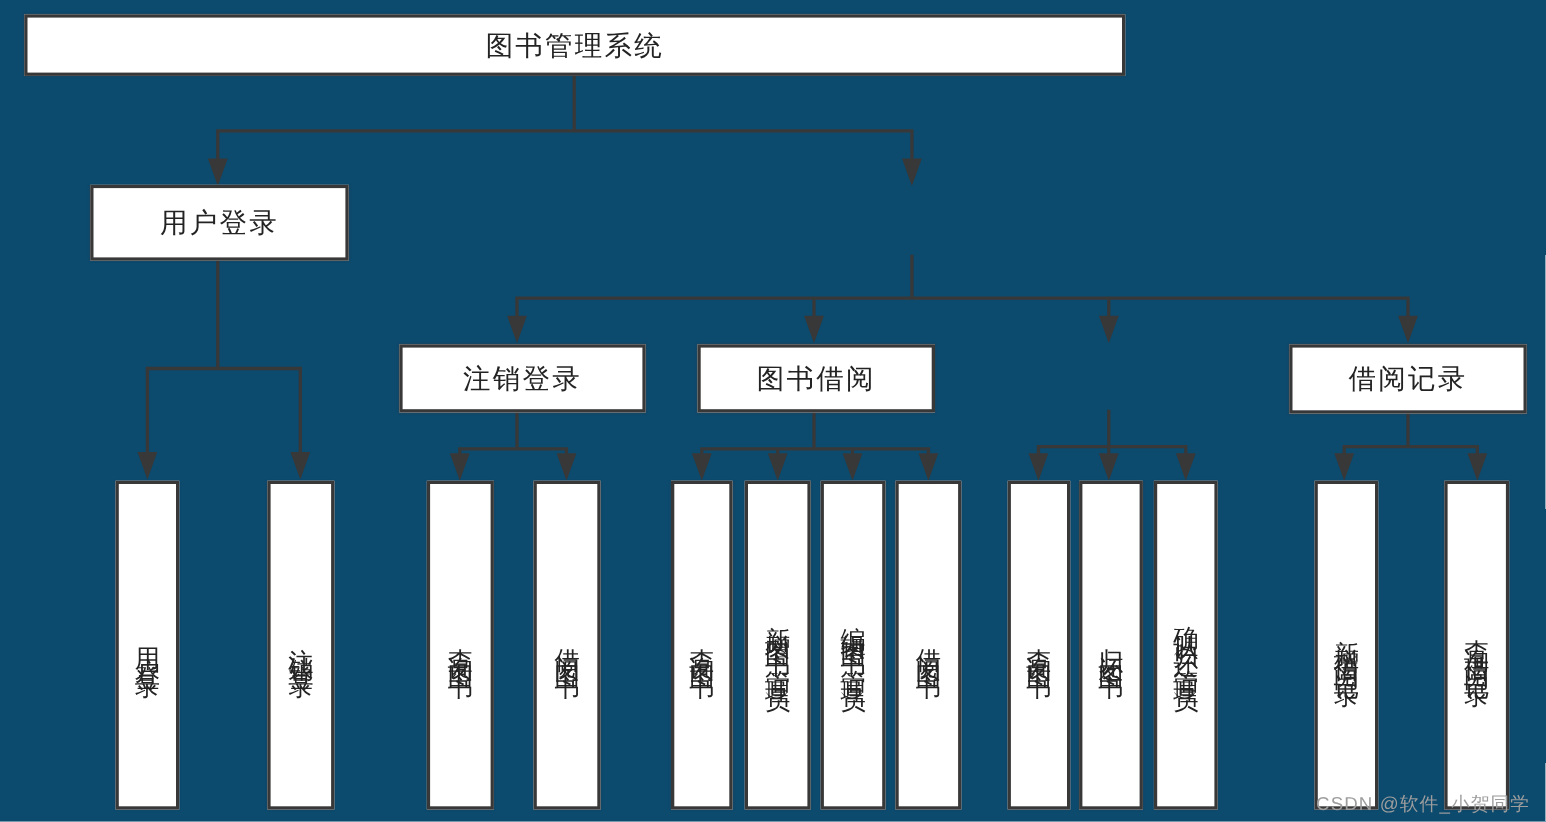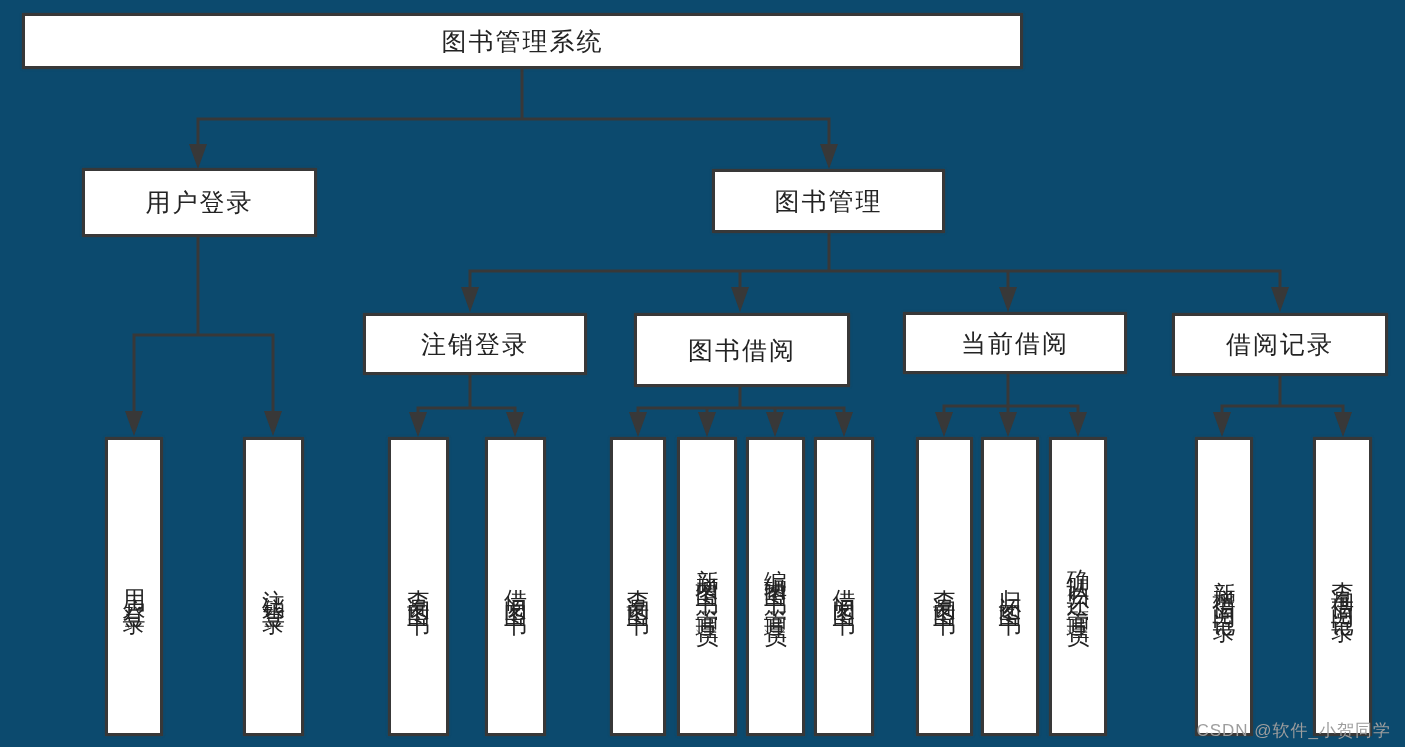--- a/index.html
+++ b/index.html
@@ -83,32 +83,26 @@
     </g>
   </svg>
 
   <div class="box hbox" style="left:22px;top:13px;width:1001px;height:56px;">
     <span>图书管理系统</span>
   </div>
 
   <div class="box hbox" style="left:82px;top:168px;width:235px;height:69px;">
     <span>用户登录</span>
   </div>
-  <div class="box hbox" style="left:712px;top:169px;width:233px;height:64px;">
-    <span>图书管理</span>
-  </div>
 
   <div class="box hbox" style="left:363px;top:313px;width:224px;height:62px;">
     <span>注销登录</span>
   </div>
-  <div class="box hbox" style="left:634px;top:313px;width:216px;height:74px;">
+  <div class="box hbox" style="left:634px;top:313px;width:216px;height:62px;">
     <span>图书借阅</span>
-  </div>
-  <div class="box hbox" style="left:903px;top:312px;width:224px;height:62px;">
-    <span>当前借阅</span>
   </div>
   <div class="box hbox" style="left:1172px;top:313px;width:216px;height:63px;">
     <span>借阅记录</span>
   </div>
 
   <div class="box vbox" style="left:105px;top:437px;width:58px;height:299px;">
     <span class="vtext">用户登录</span>
   </div>
   <div class="box vbox" style="left:243px;top:437px;width:61px;height:299px;">
     <span class="vtext">注销登录</span>

